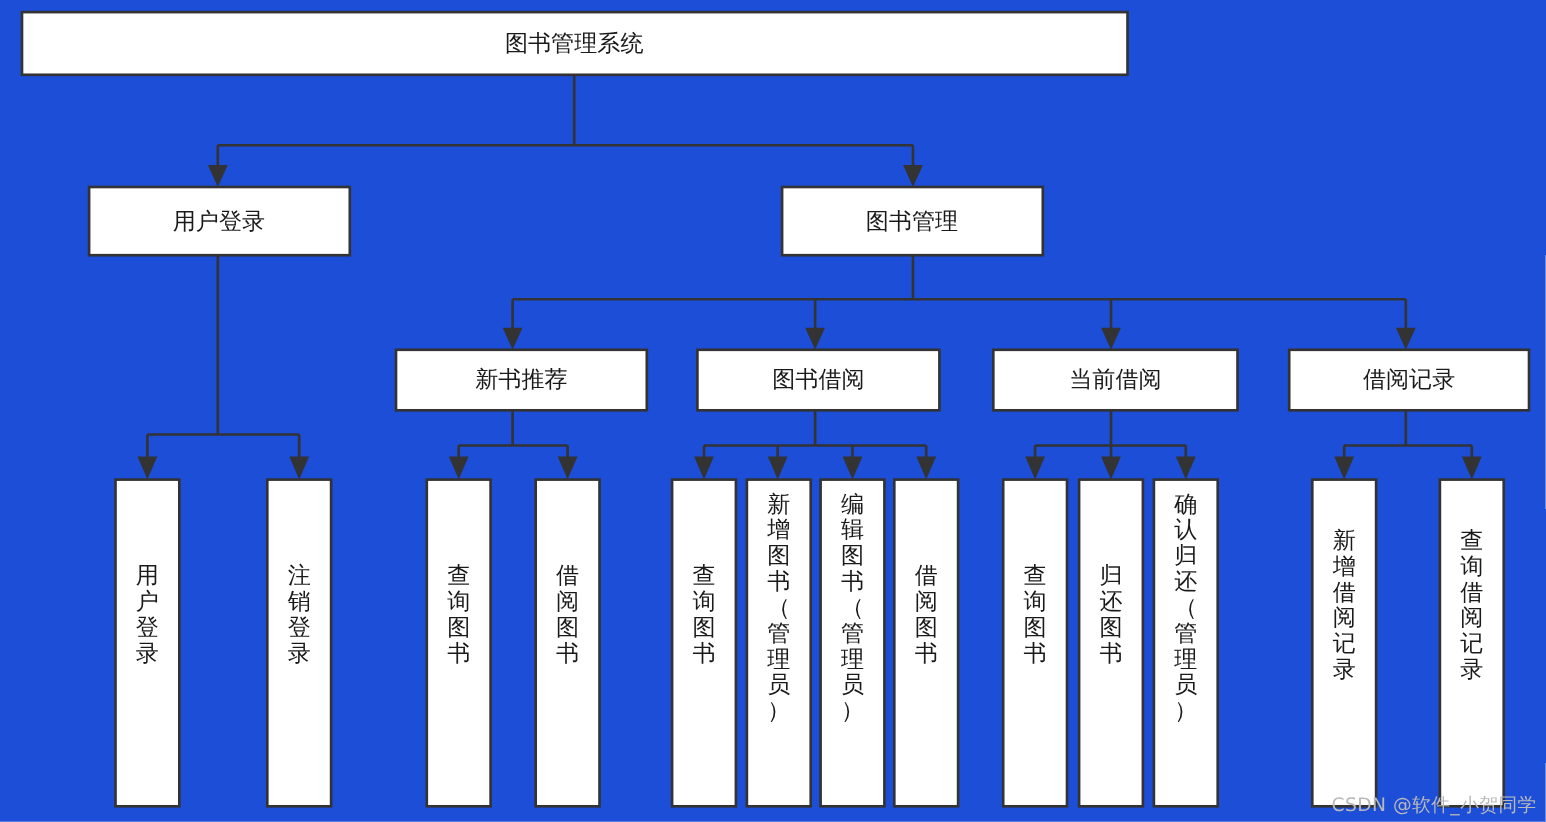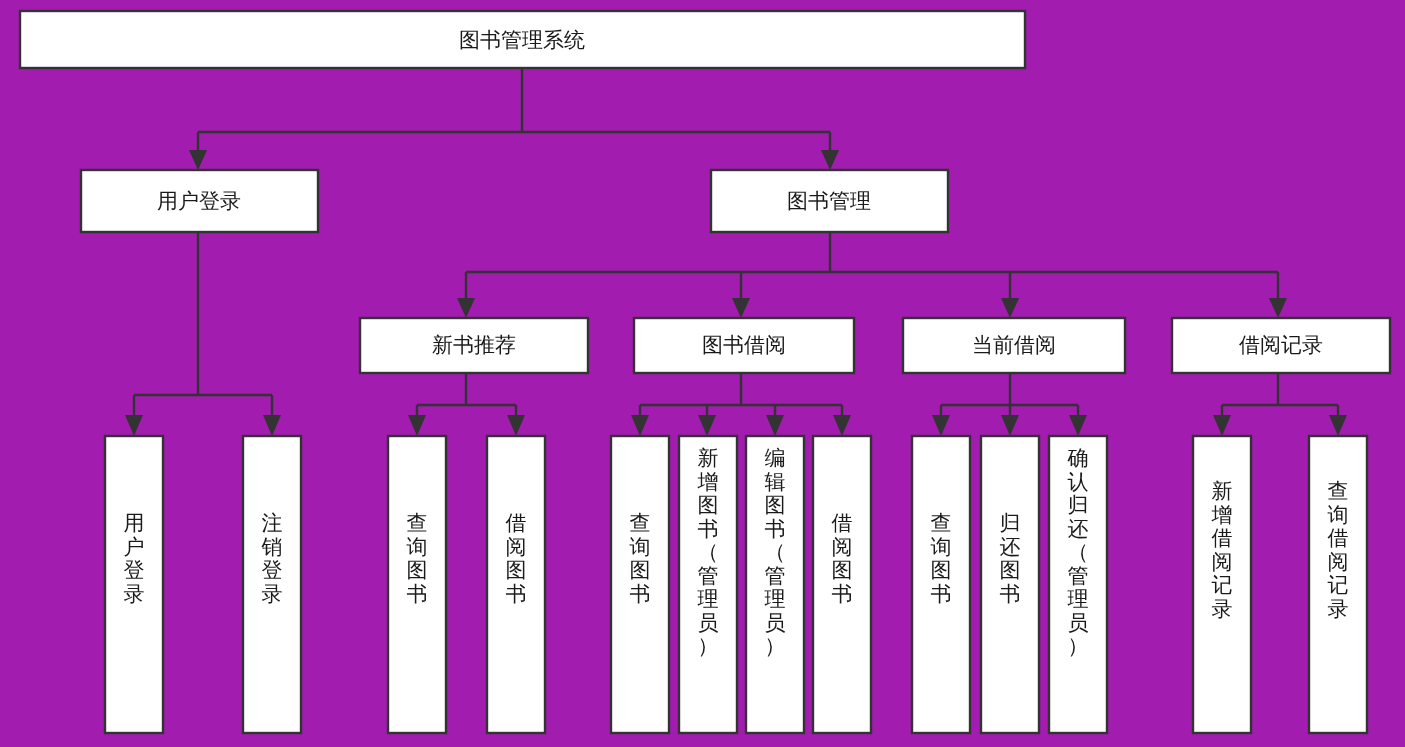--- a/index.html
+++ b/index.html
@@ -11,21 +11,21 @@
   body {
     font-family: "DejaVu Sans", "Liberation Sans", sans-serif;
     width: 1405px;
     height: 747px;
     overflow: hidden;
   }
   #diagram-root {
     position: relative;
     width: 1405px;
     height: 747px;
-    background: #a21caf;
+    background: #1d4ed8;
   }
   svg.diagram-svg {
     position: absolute;
     left: 0;
     top: 0;
     width: 1405px;
     height: 747px;
     display: block;
   }
   .node-box {
@@ -233,13 +233,14 @@
       </g>
 
       <g>
         <rect class="node-box" x="1309" y="436" width="58" height="297"></rect>
         <text class="node-label-v" x="1338" y="498"><tspan x="1338" y="498">查</tspan><tspan x="1338" y="521.5">询</tspan><tspan x="1338" y="545">借</tspan><tspan x="1338" y="568.5">阅</tspan><tspan x="1338" y="592">记</tspan><tspan x="1338" y="615.5">录</tspan></text>
       </g>
 
     </g>
   </svg>
 
+  <div class="watermark-text">CSDN @软件_小贺同学</div>
 </div>
 
 </body></html>

